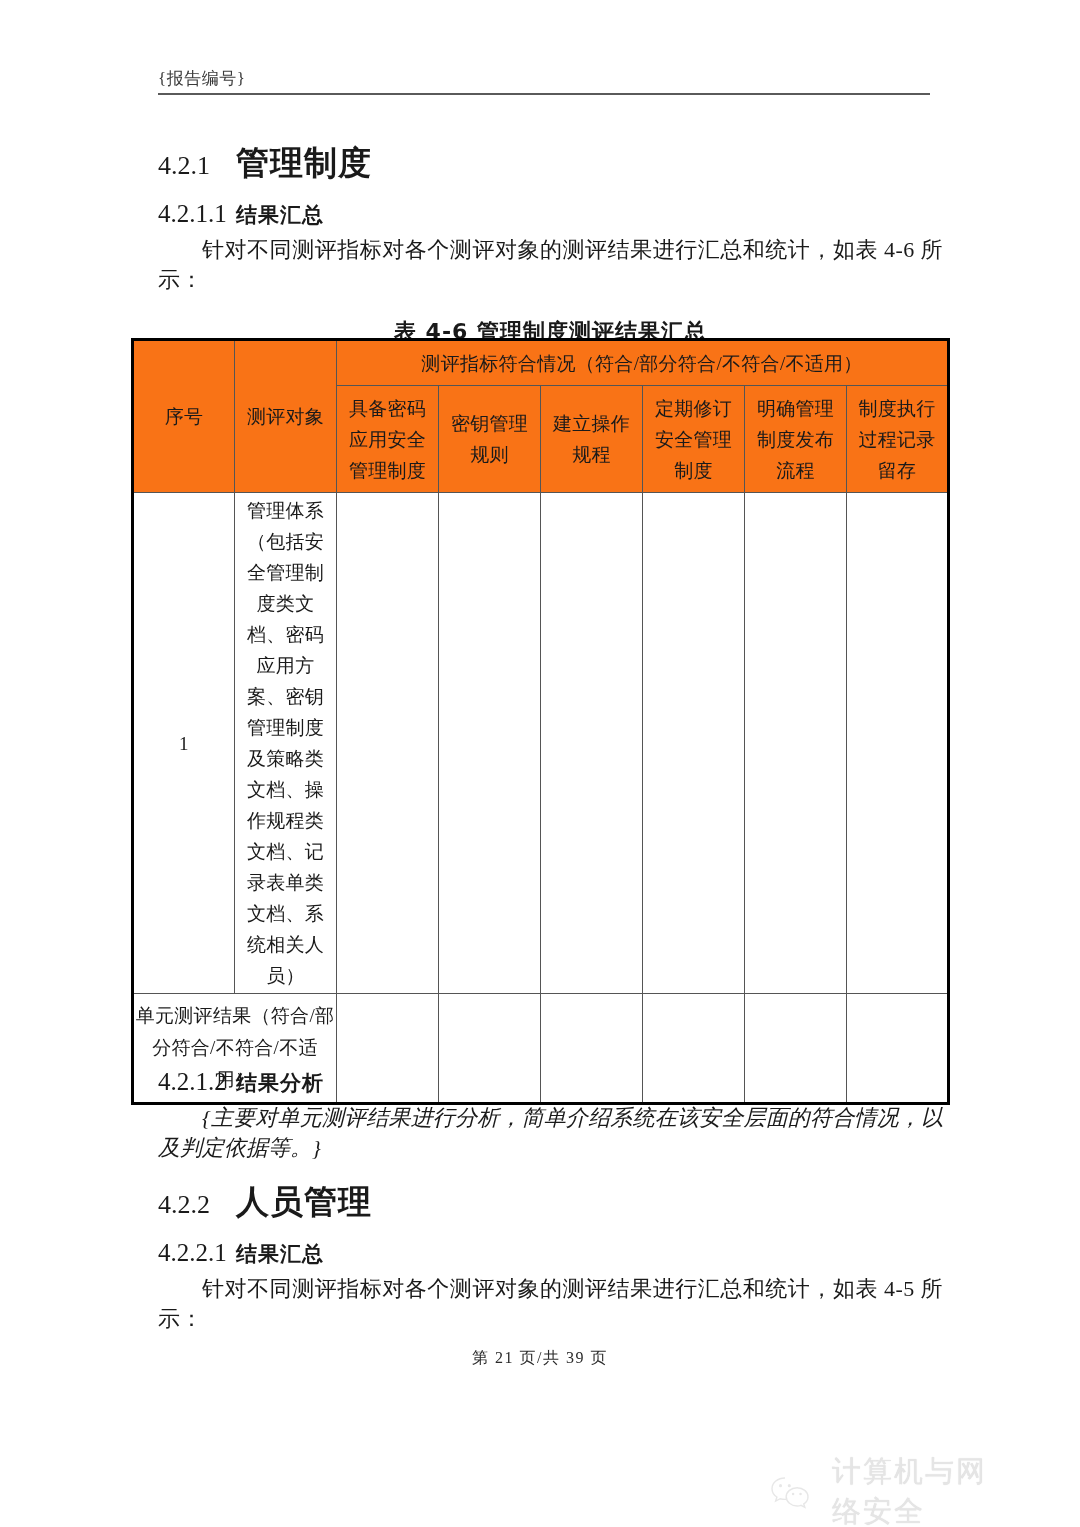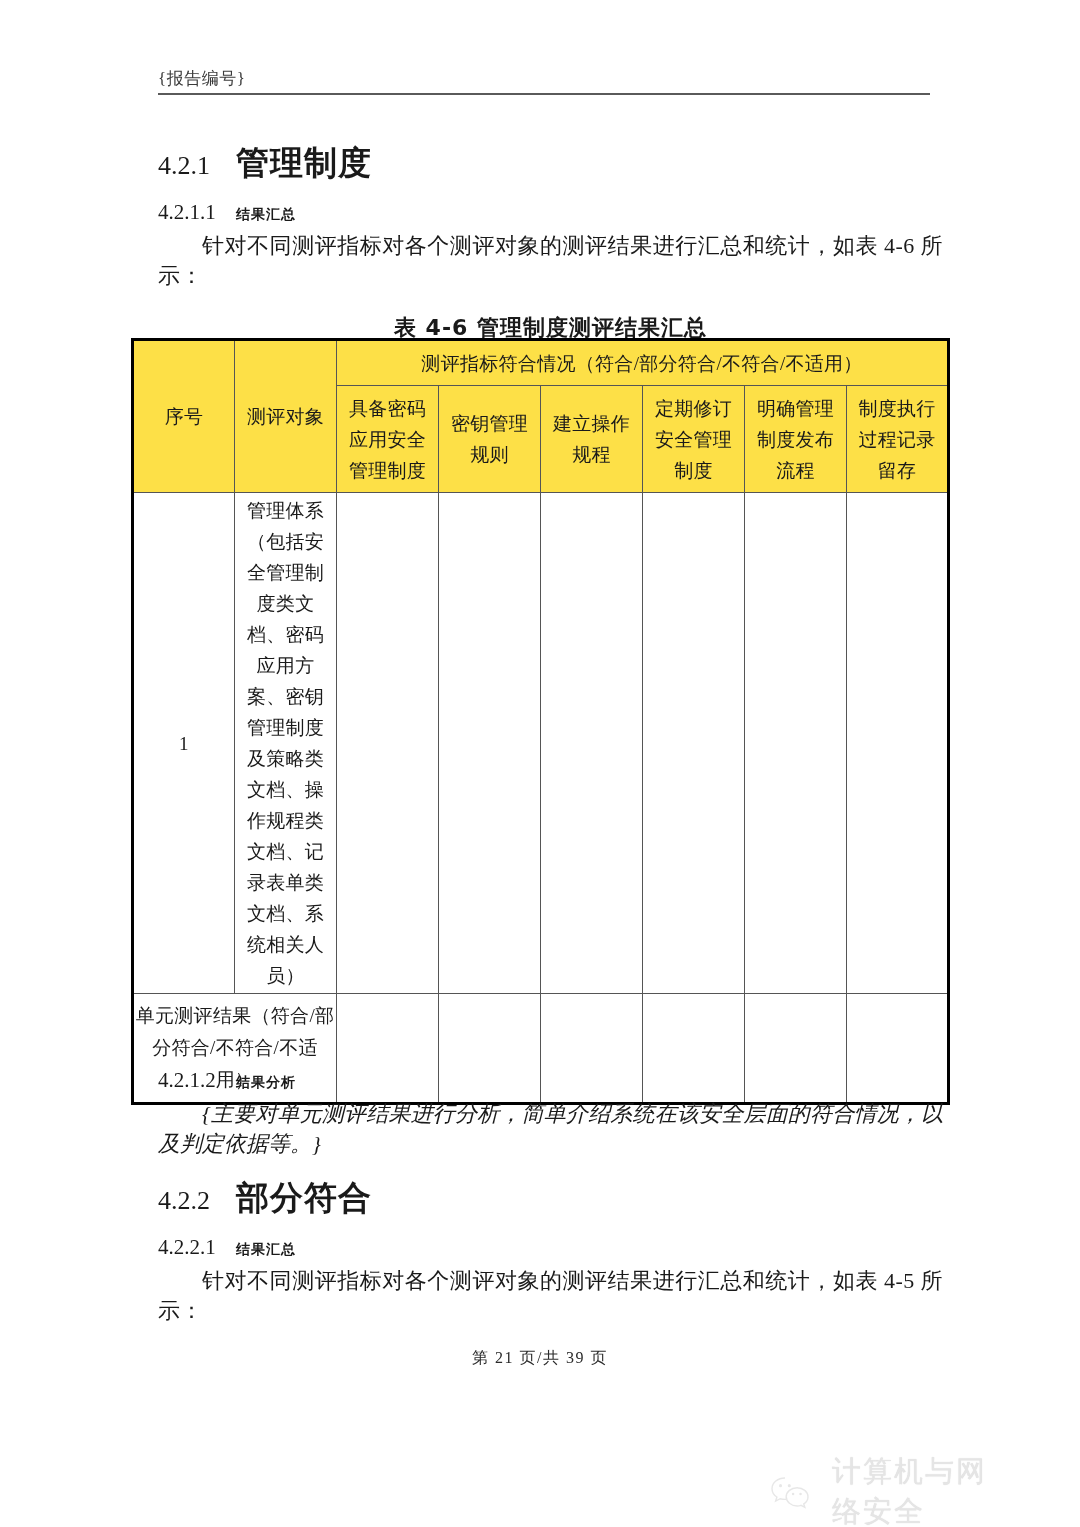--- a/index.html
+++ b/index.html
@@ -69,26 +69,26 @@
     font-family: "DejaVu Sans", "Liberation Sans", sans-serif;
     letter-spacing: 1px;
   }
 
   .h4 {
     display: flex;
     align-items: baseline;
     padding-top: 14px;
   }
   .h4 .num {
-    font-size: 21px;
+    font-size: 25px;
     font-weight: normal;
     min-width: 78px;
   }
   .h4 .txt {
-    font-size: 14px;
+    font-size: 21px;
     font-weight: bold;
     font-family: "DejaVu Sans", "Liberation Sans", sans-serif;
     letter-spacing: 1px;
   }
 
   .para {
     font-size: 22px;
     line-height: 30px;
     text-align: justify;
     text-indent: 2em;
@@ -130,21 +130,21 @@
     border: 1px solid #555555;
     font-size: 19px;
     line-height: 31px;
     font-weight: normal;
     vertical-align: middle;
     text-align: center;
     padding: 2px 4px;
     letter-spacing: 0.3px;
   }
   table.summary thead th {
-    background: #fde047;
+    background: #f97316;
   }
   th.grp {
     font-size: 20px;
     letter-spacing: 0.5px;
     height: 40px;
   }
   th.stub {
     font-size: 20px;
   }
   th.metric {
@@ -281,21 +281,21 @@
 
     <div class="h4" style="padding-top:0;">
       <span class="num">4.2.1.2</span>
       <span class="txt">结果分析</span>
     </div>
 
     <p class="para italic">{主要对单元测评结果进行分析，简单介绍系统在该安全层面的符合情况，以及判定依据等。}</p>
 
     <div class="h3" style="padding-top:14px;">
       <span class="num">4.2.2</span>
-      <span class="txt">部分符合</span>
+      <span class="txt">人员管理</span>
     </div>
 
     <div class="h4">
       <span class="num">4.2.2.1</span>
       <span class="txt">结果汇总</span>
     </div>
 
     <p class="para">针对不同测评指标对各个测评对象的测评结果进行汇总和统计，如表 4-5 所示：</p>
   </div>
 

